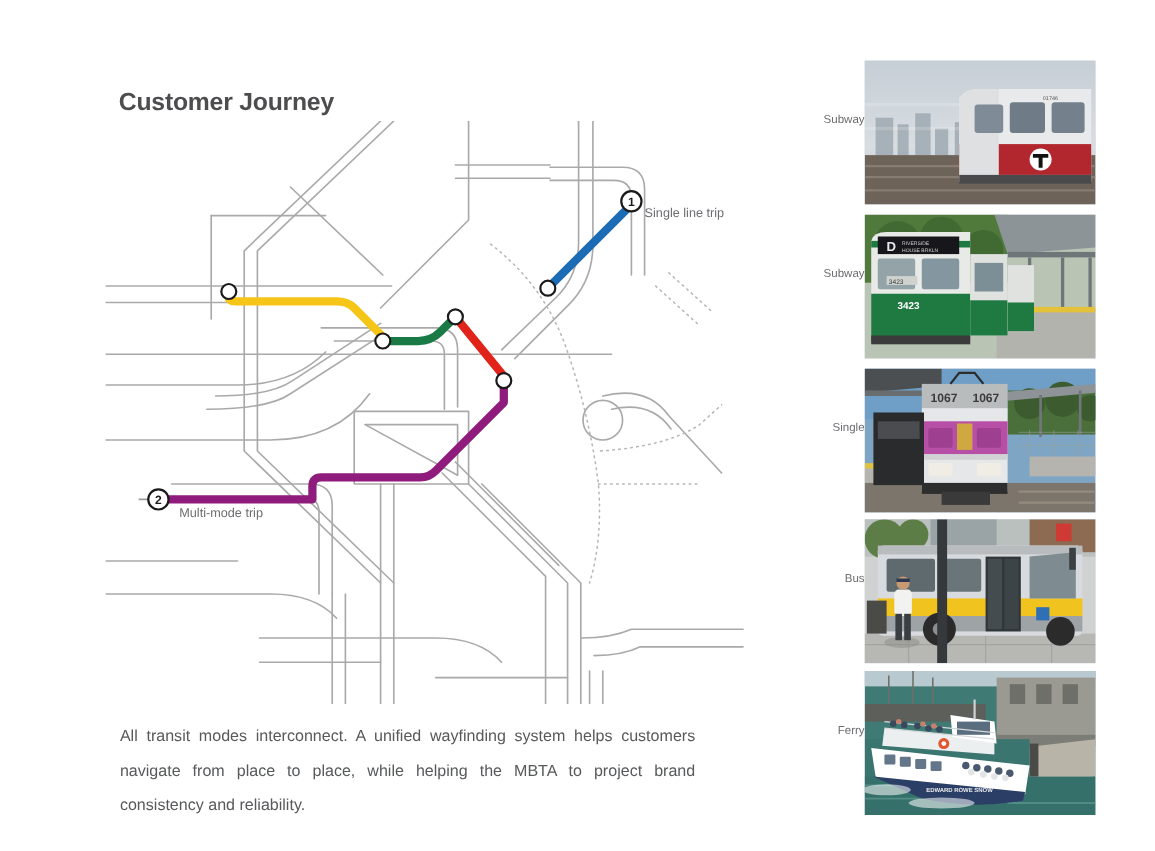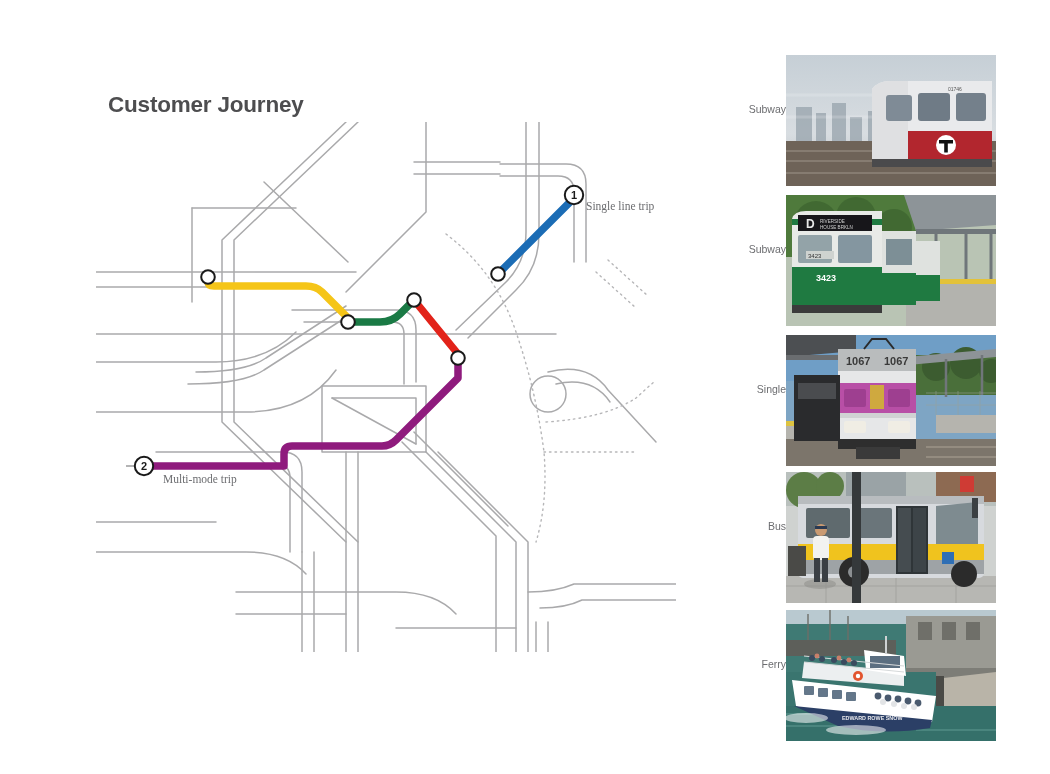--- a/index.html
+++ b/index.html
@@ -11,21 +11,21 @@
   }
   #slide {
     position: relative;
     width: 1050px; height: 774px;
     background: #ffffff;
   }
 
   
   #left-panel {
     position: absolute;
-    left: 0; top: 12px;
+    left: 0; top: 0;
     width: 700px; height: 587px;
   }
   #page-title {
     position: absolute;
     left: 108px; top: 80px;
     font-size: 22.5px;
     font-weight: bold;
     color: #4d4d4f;
     letter-spacing: -0.2px;
   }
@@ -37,21 +37,20 @@
     width: 580px; height: 530px;
   }
   #map-svg { display: block; width: 580px; height: 530px; }
 
   
   .route-label {
     position: absolute;
     font-size: 11.5px;
     color: #6c6d70;
     white-space: nowrap;
-    font-family: Liberation Serif, serif;
   }
   #label-single { left: 586px; top: 188px; }
   #label-multi  { left: 163px; top: 461px; }
 
   
   #caption {
     position: absolute;
     left: 109px; top: 655px;
     width: 523px;
     font-size: 14.6px;
@@ -214,20 +213,21 @@
           <path d="M 30 344 L 48 344" stroke="#9b9b9d" stroke-width="1.5" fill="none"></path>
           <circle cx="48" cy="344" r="9.2" fill="#ffffff" stroke="#1a1a1a" stroke-width="2"></circle>
           <text x="48" y="348.4" text-anchor="middle" font-family="Liberation Sans, sans-serif" font-size="11" font-weight="bold" fill="#1a1a1a">2</text>
         </g>
       </svg>
 
       <div class="route-label" id="label-single" style="left:490px; top:78px;">Single line trip</div>
       <div class="route-label" id="label-multi" style="left:67px; top:351px;">Multi-mode trip</div>
     </div>
 
+    <div id="caption">All transit modes interconnect. A unified wayfinding system helps customers navigate from place to place, while helping the MBTA to project brand consistency and reliability.</div>
   </div>
 
   <div id="photo-col">
 
     <div class="photo-row" style="top:55px;">
       <div class="photo-label">Subway</div>
       <div class="photo-frame">
         <svg viewBox="0 0 210 131" xmlns="http://www.w3.org/2000/svg">
           <defs>
             <linearGradient id="skyA" x1="0" y1="0" x2="0" y2="1">

